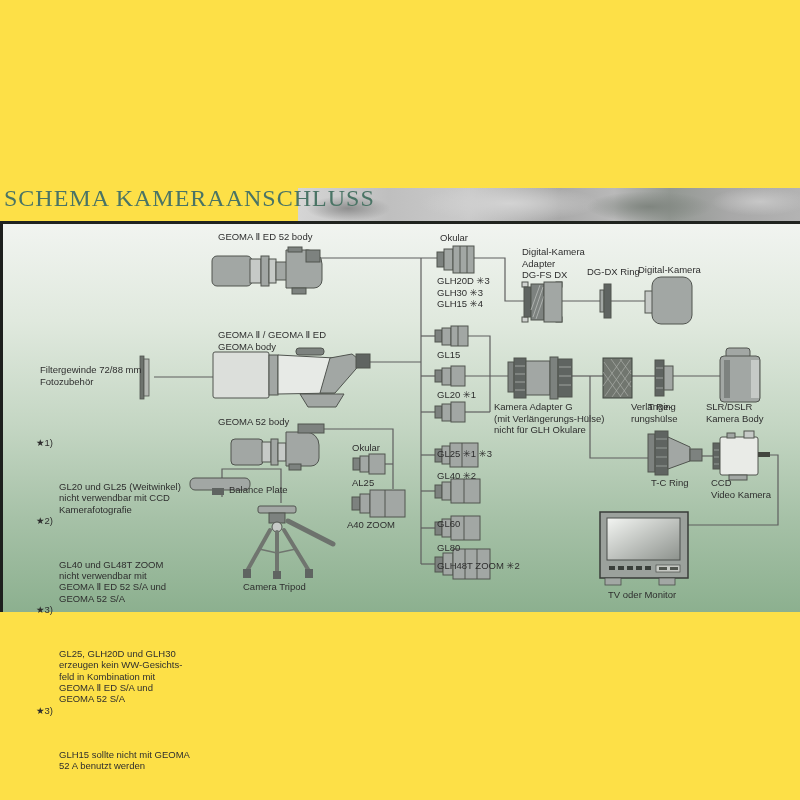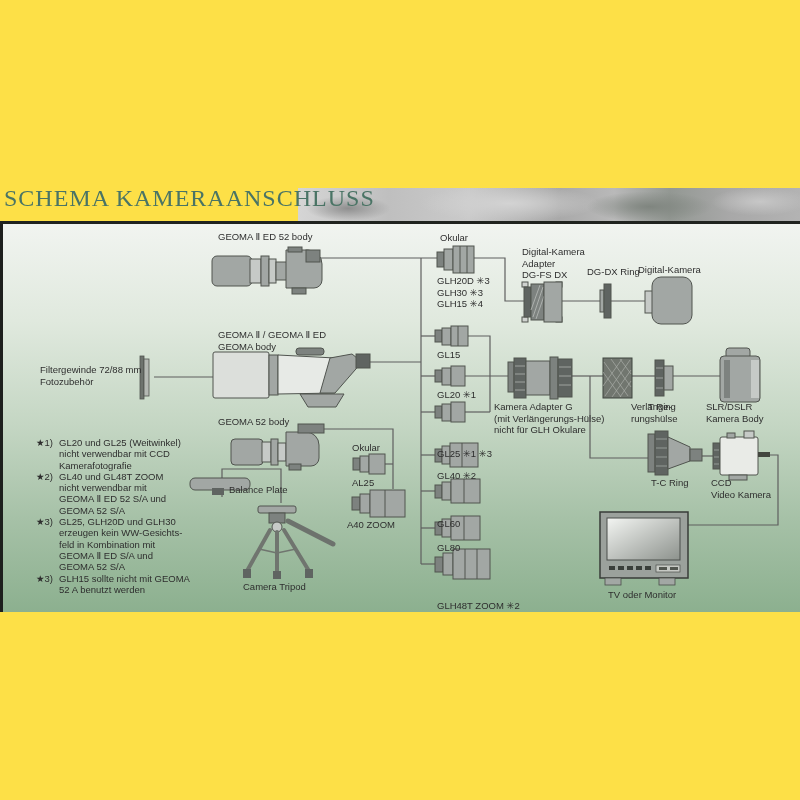--- a/index.html
+++ b/index.html
@@ -16,21 +16,21 @@
   .diagram-bg{position:absolute;left:0;top:224px;width:800px;height:388px;
     background:linear-gradient(180deg,#f1f4f0 0%,#e0e9de 25%,#c4d6c3 52%,#a6c1a7 76%,#8cb08f 100%);}
   .left-sliver{position:absolute;left:0;top:224px;width:3px;height:388px;background:#1d1f1d;}
   .page-title{position:absolute;left:4px;top:185px;font-family:"Liberation Serif","DejaVu Serif",serif;
     font-size:24px;letter-spacing:1px;color:#4a7465;}
   svg{position:absolute;left:0;top:0;}
   .lbl{position:absolute;font-size:9.5px;line-height:11.5px;color:#2e2e2e;white-space:pre-line;}
   .footnotes{position:absolute;left:36px;top:437px;width:182px;font-size:9.5px;line-height:11.3px;color:#2e2e2e;}
   .fn{display:flex;}
   .fn .mk{width:23px;flex:0 0 23px;}
-  .fn .tx{flex:1;white-space:pre-line;}
+  .fn .tx{flex:1;white-space:pre-line;margin-top:44px;}
 </style>
 </head>
 <body>
 
 <div id="stage">
 
   <div class="photo-strip"></div>
   <div class="top-rule"></div>
   <div class="diagram-bg"></div>
   <div class="left-sliver"></div>
@@ -314,21 +314,21 @@
   <div class="lbl" style="left:218px;top:329px;">GEOMA Ⅱ / GEOMA Ⅱ ED
 GEOMA body</div>
   <div class="lbl" style="left:218px;top:416px;">GEOMA 52 body</div>
 
   <div class="lbl" style="left:437px;top:349px;">GL15</div>
   <div class="lbl" style="left:437px;top:389px;">GL20 ✳1</div>
   <div class="lbl" style="left:437px;top:448px;">GL25 ✳1 ✳3</div>
   <div class="lbl" style="left:437px;top:470px;">GL40 ✳2</div>
   <div class="lbl" style="left:437px;top:506px;margin-top:12px;">GL60</div>
   <div class="lbl" style="left:437px;top:542px;">GL80</div>
-  <div class="lbl" style="left:437px;top:600px;">GLH48T ZOOM ✳2</div>
+  <div class="lbl" style="left:437px;top:560px;">GLH48T ZOOM ✳2</div>
 
   <div class="lbl" style="left:352px;top:442px;">Okular</div>
   <div class="lbl" style="left:352px;top:477px;">AL25</div>
   <div class="lbl" style="left:347px;top:519px;">A40 ZOOM</div>
 
   <div class="lbl" style="left:494px;top:401px;">Kamera Adapter G
 (mit Verlängerungs-Hülse)
 nicht für GLH Okulare</div>
   <div class="lbl" style="left:600px;top:401px;margin-left:31px;">Verlänge-
 rungshülse</div>

